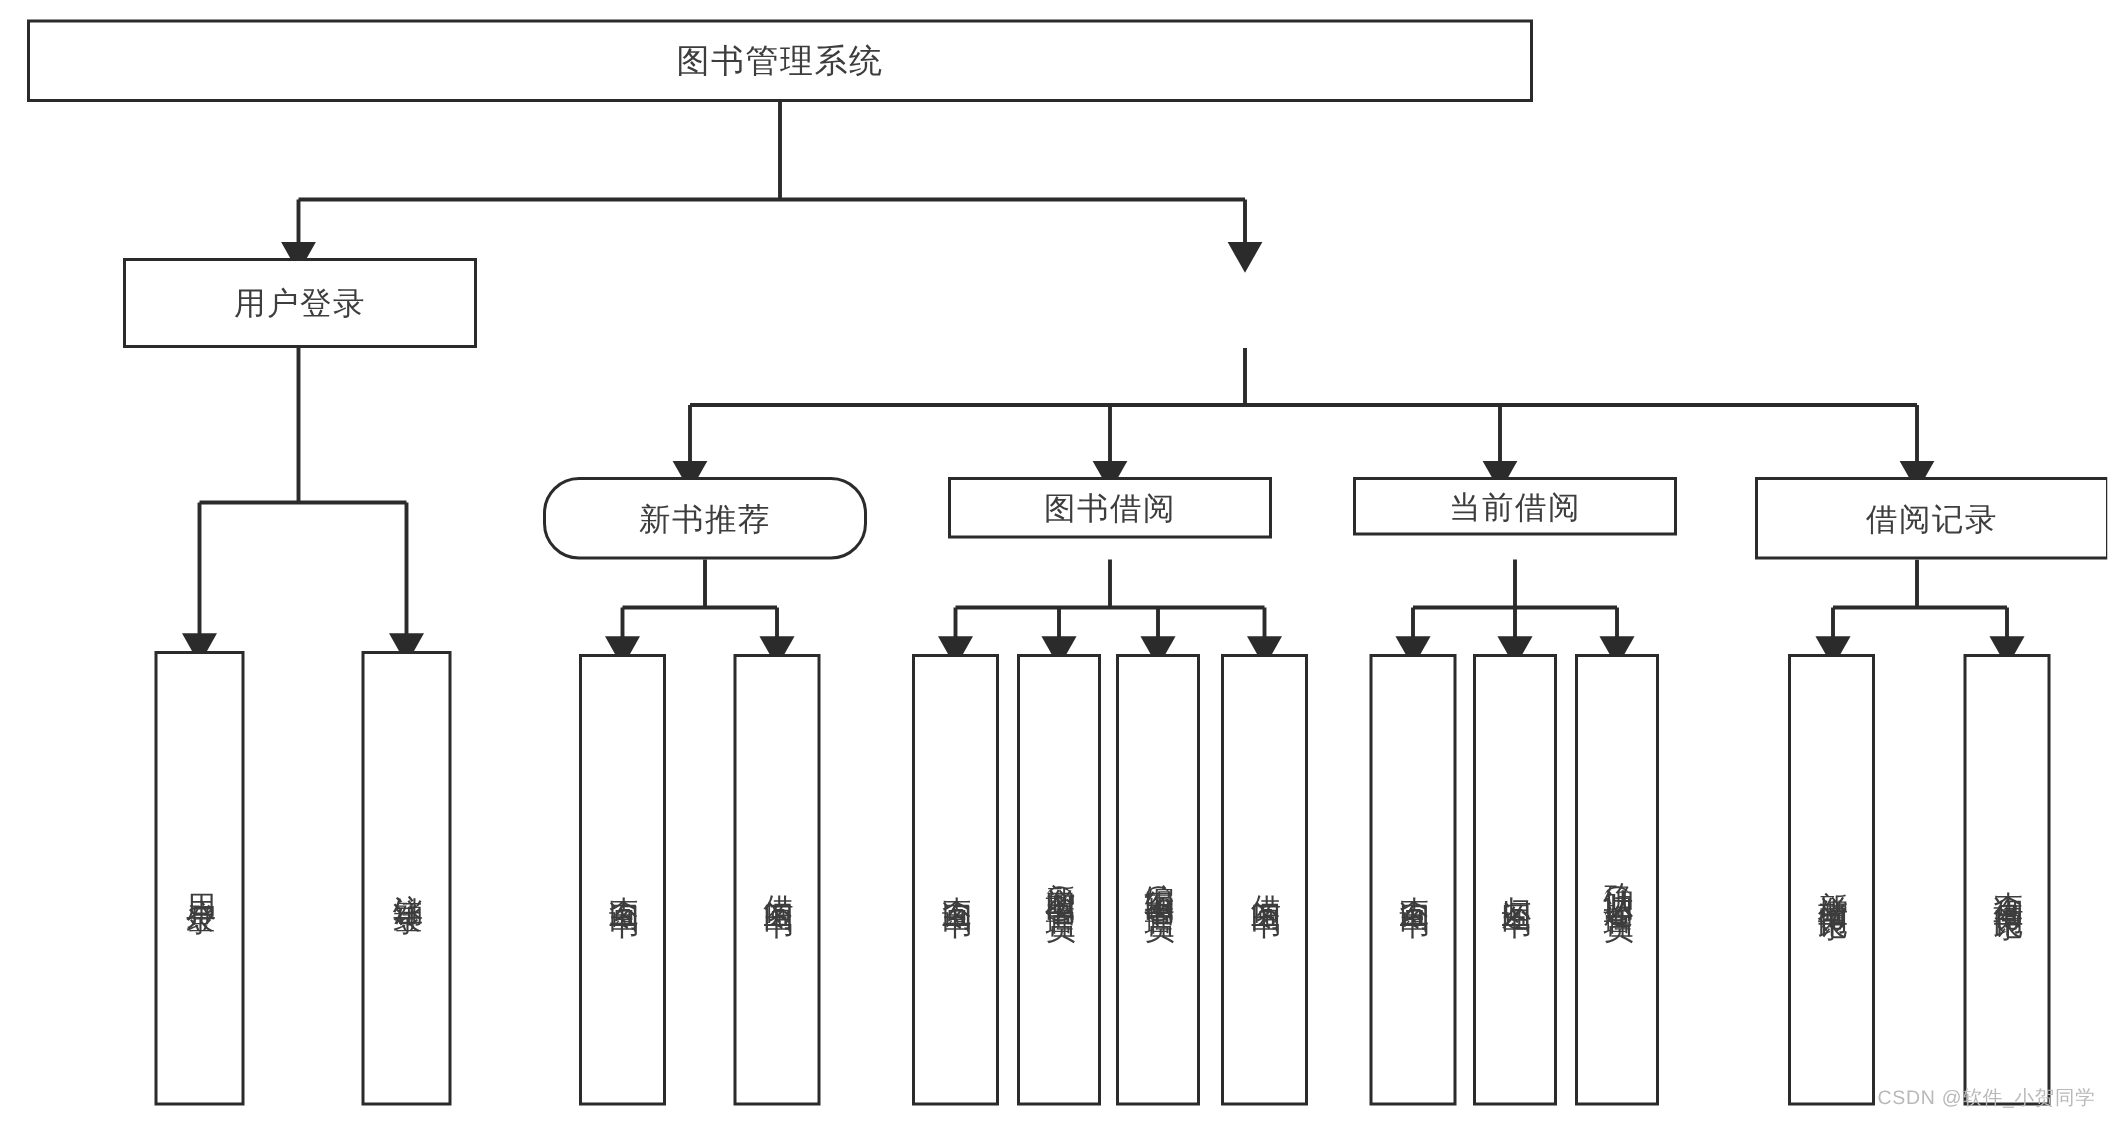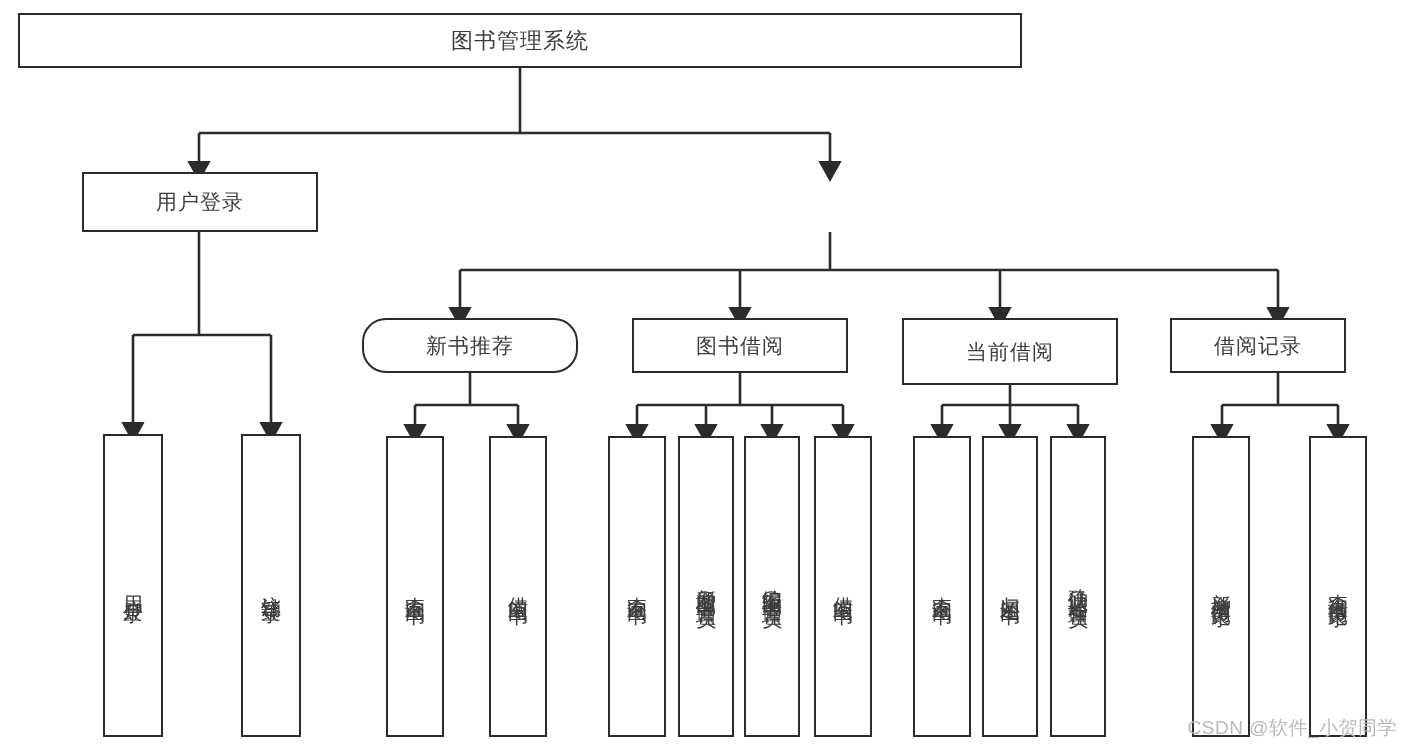--- a/index.html
+++ b/index.html
@@ -53,21 +53,21 @@
     text-orientation: upright;
     display: block;
   }
   .node.root {
     font-size: 22px;
   }
   .watermark {
     position: absolute;
     right: 8px;
     bottom: 6px;
-    font-size: 19px;
+    font-size: 13px;
     color: #b9b9b9;
     white-space: nowrap;
     letter-spacing: 0.5px;
   }
 </style>
 </head>
 <body>
 
 <div id="canvas">
 
@@ -128,27 +128,27 @@
     <span>图书管理系统</span>
   </div>
 
   <div class="node horiz" style="left:82px; top:172px; width:236px; height:60px;">
     <span>用户登录</span>
   </div>
 
   <div class="node horiz" style="left:362px; top:318px; width:216px; height:55px;border-radius:24px;">
     <span>新书推荐</span>
   </div>
-  <div class="node horiz" style="left:632px; top:318px; width:216px; height:55px;text-align:right;">
+  <div class="node horiz" style="left:632px; top:318px; width:216px; height:41px;text-align:right;">
     <span>图书借阅</span>
   </div>
-  <div class="node horiz" style="left:902px; top:318px; width:216px; height:67px;">
+  <div class="node horiz" style="left:902px; top:318px; width:216px; height:39px;">
     <span>当前借阅</span>
   </div>
-  <div class="node horiz" style="left:1170px; top:318px; width:176px; height:55px;">
+  <div class="node horiz" style="left:1170px; top:318px; width:236px; height:55px;">
     <span>借阅记录</span>
   </div>
 
   <div class="node vert" style="left:103px; top:434px; width:60px; height:303px;">
     <span class="vtext">用户登录</span>
   </div>
   <div class="node vert" style="left:241px; top:434px; width:60px; height:303px;">
     <span class="vtext">注销登录</span>
   </div>
 

